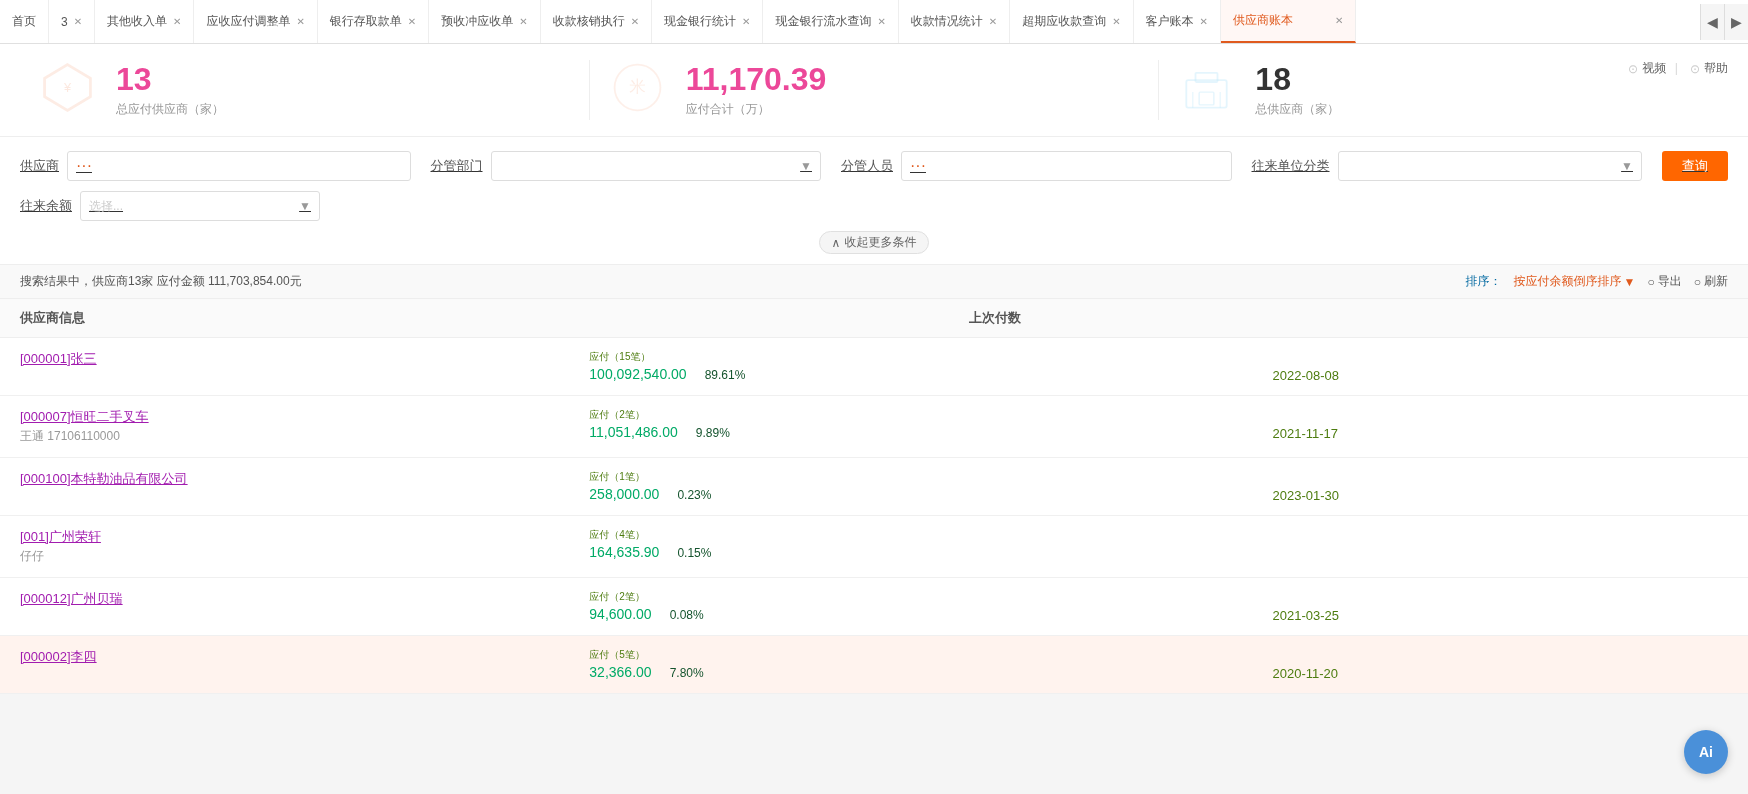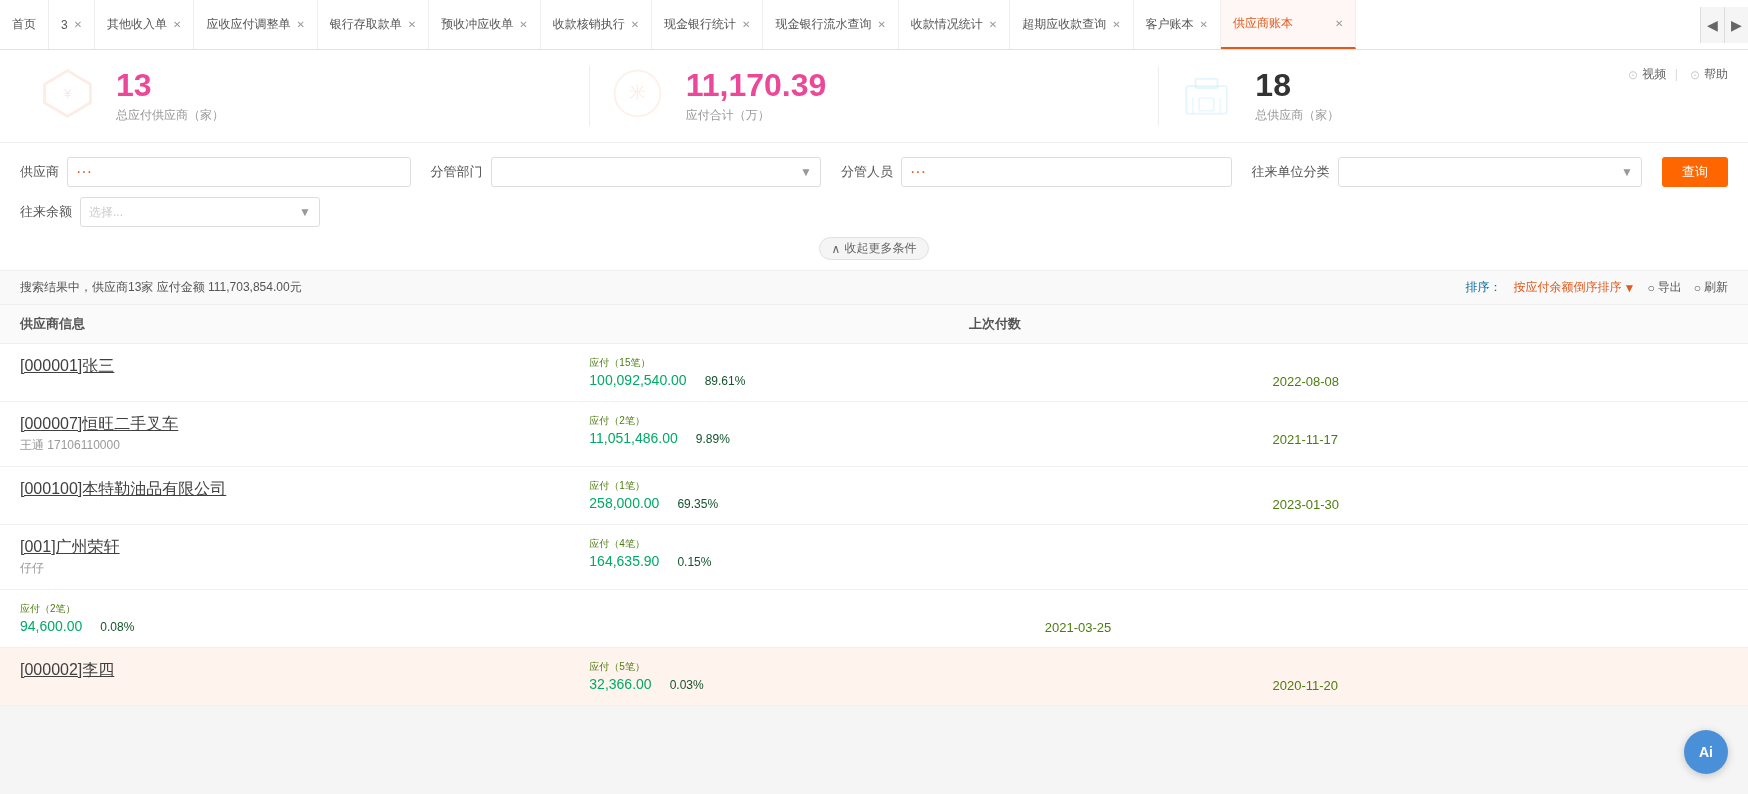--- a/index.html
+++ b/index.html
@@ -1,21 +1,21 @@
 <!DOCTYPE html>
 <html><head>
   <meta charset="utf-8">
   <style>
     * { box-sizing: border-box; margin: 0; padding: 0; }
     body { font-family: 'Microsoft YaHei', Arial, sans-serif; font-size: 13px; background: #f5f5f5; color: #333; overflow-x: hidden; }
 
     
     .top-nav {
       display: flex; align-items: center; background: #fff; border-bottom: 1px solid #e0e0e0;
-      height: 50px; overflow: hidden;
+      height: 44px; overflow: hidden;
     }
     .nav-item {
       display: flex; align-items: center; padding: 0 12px; height: 100%; white-space: nowrap;
       border-right: 1px solid #eee; cursor: pointer; font-size: 12px; color: #555;
       flex-shrink: 0;
     }
     .nav-item.active { background: #fff7f5; color: #e05a1e; border-bottom: 2px solid #e05a1e; gap: 36px; }
     .nav-item .close-btn { margin-left: 6px; color: #999; font-size: 10px; }
     .nav-arrows { display: flex; align-items: center; margin-left: auto; }
     .nav-arrow { width: 24px; height: 36px; display: flex; align-items: center; justify-content: center; cursor: pointer; background: #f5f5f5; border-left: 1px solid #ddd; font-size: 14px; color: #666; }
@@ -35,21 +35,21 @@
     .top-right-links {
       position: absolute; top: 16px; right: 20px; display: flex; align-items: center; font-size: 12px; color: #666;
     }
     .top-right-links span { margin: 0 4px; color: #ccc; }
     .top-right-links a { color: #666; cursor: pointer; }
 
     
     .search-area {
       background: #fff; padding: 14px 20px 10px; border-bottom: 1px solid #eee;
     }
-    .search-row { display: flex; align-items: center; margin-bottom: 10px; gap: 20px; }
+    .search-row { display: flex; align-items: center; margin-bottom: 10px; gap: 20px; text-decoration: underline; }
     .search-field { display: flex; align-items: center; flex: 1; gap: 8px; }
     .search-field label { font-size: 13px; color: #555; white-space: nowrap; flex-shrink: 0; }
     .search-input-wrap {
       flex: 1; display: flex; align-items: center; border: 1px solid #ddd; border-radius: 3px;
       padding: 0 8px; height: 30px; background: #fff; cursor: text;
     }
     .search-input-wrap .dots { color: #e05a1e; font-size: 16px; margin-right: 4px; }
     .search-input-wrap input { border: none; outline: none; flex: 1; font-size: 12px; background: transparent; }
     .search-select-wrap {
       flex: 1; display: flex; align-items: center; border: 1px solid #ddd; border-radius: 3px;
@@ -90,21 +90,21 @@
     .col-supplier { flex: 2.5; }
     .col-transaction { flex: 3; }
     .col-last-payment { flex: 2; text-align: left; }
 
     .table-row {
       display: flex; align-items: flex-start; padding: 12px 20px; border-bottom: 1px solid #f0f0f0;
       cursor: pointer;
     }
     .table-row.highlighted { background: #fff3ee; }
 
-    .supplier-link { color: #404040; text-decoration: underline; cursor: pointer; font-size: 16px; }
+    .supplier-link { color: #a21caf; text-decoration: underline; cursor: pointer; font-size: 13px; }
     .supplier-sub { font-size: 12px; color: #999; margin-top: 2px; }
 
     .trans-info { display: flex; flex-direction: column; }
     .trans-label { font-size: 10px; color: #4d7c0f; }
     .trans-amount { color: #00aa66; font-size: 14px; font-weight: 500; cursor: pointer; }
     .trans-percent { font-size: 12px; color: #14532d; margin-left: 10px; }
     .trans-row { display: flex; align-items: baseline; gap: 8px; margin-top: 2px; }
 
     .last-payment { font-size: 13px; color: #4d7c0f; padding-top: 18px; }
 
@@ -348,21 +348,21 @@
 
     <div class="table-row">
       <div class="col-supplier">
         <div class="supplier-link">[000100]本特勒油品有限公司</div>
       </div>
       <div class="col-transaction">
         <div class="trans-info">
           <div class="trans-label">应付（1笔）</div>
           <div class="trans-row">
             <span class="trans-amount">258,000.00</span>
-            <span class="trans-percent">69.35%</span>
+            <span class="trans-percent">0.23%</span>
           </div>
         </div>
       </div>
       <div class="col-last-payment last-payment">2023-01-30</div>
     </div>
 
     <div class="table-row">
       <div class="col-supplier">
         <div class="supplier-link">[001]广州荣轩</div>
         <div class="supplier-sub">仔仔</div>
@@ -373,20 +373,23 @@
           <div class="trans-row">
             <span class="trans-amount">164,635.90</span>
             <span class="trans-percent">0.15%</span>
           </div>
         </div>
       </div>
       <div class="col-last-payment last-payment"></div>
     </div>
 
     <div class="table-row">
+      <div class="col-supplier">
+        <div class="supplier-link">[000012]广州贝瑞</div>
+      </div>
       <div class="col-transaction">
         <div class="trans-info">
           <div class="trans-label">应付（2笔）</div>
           <div class="trans-row">
             <span class="trans-amount">94,600.00</span>
             <span class="trans-percent">0.08%</span>
           </div>
         </div>
       </div>
       <div class="col-last-payment last-payment">2021-03-25</div>
@@ -394,21 +397,21 @@
 
     <div class="table-row highlighted">
       <div class="col-supplier">
         <div class="supplier-link">[000002]李四</div>
       </div>
       <div class="col-transaction">
         <div class="trans-info">
           <div class="trans-label">应付（5笔）</div>
           <div class="trans-row">
             <span class="trans-amount">32,366.00</span>
-            <span class="trans-percent">0.03%</span>
+            <span class="trans-percent">7.80%</span>
           </div>
         </div>
       </div>
       <div class="col-last-payment last-payment">2020-11-20</div>
     </div>
 
   </div>
 </div>
 
 <div style="position:fixed; bottom:20px; right:20px; background:#4a90d9; color:#fff; border-radius:50%; width:44px; height:44px; display:flex; align-items:center; justify-content:center; font-size:14px; font-weight:bold; cursor:pointer; box-shadow: 0 2px 8px rgba(0,0,0,0.2);">

